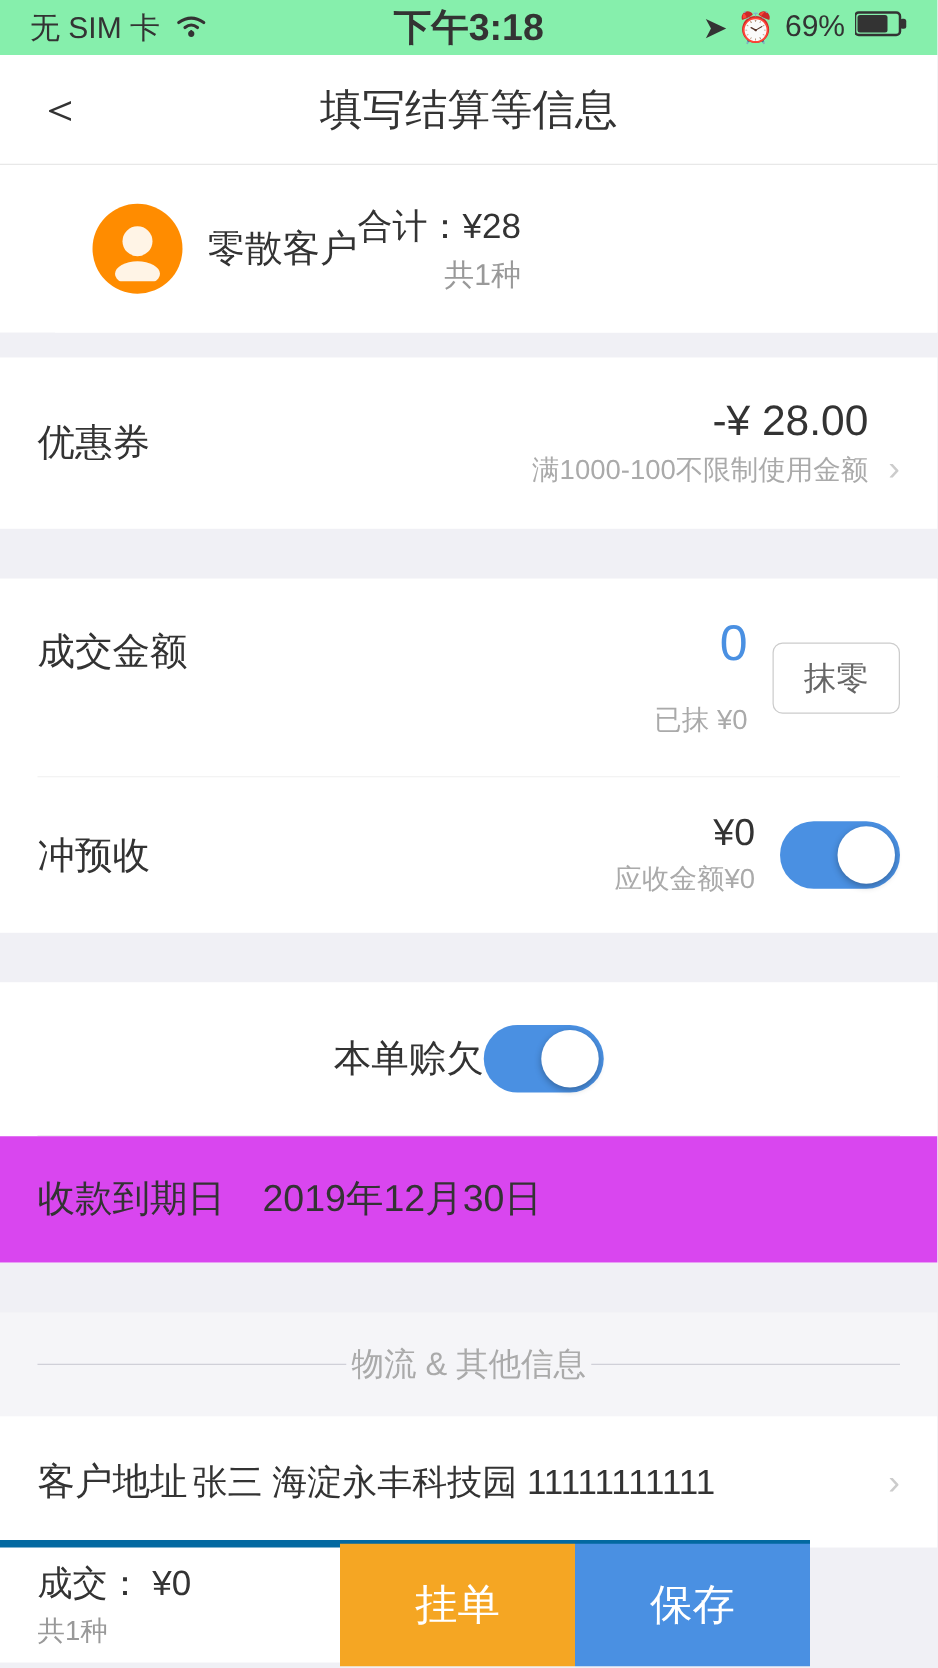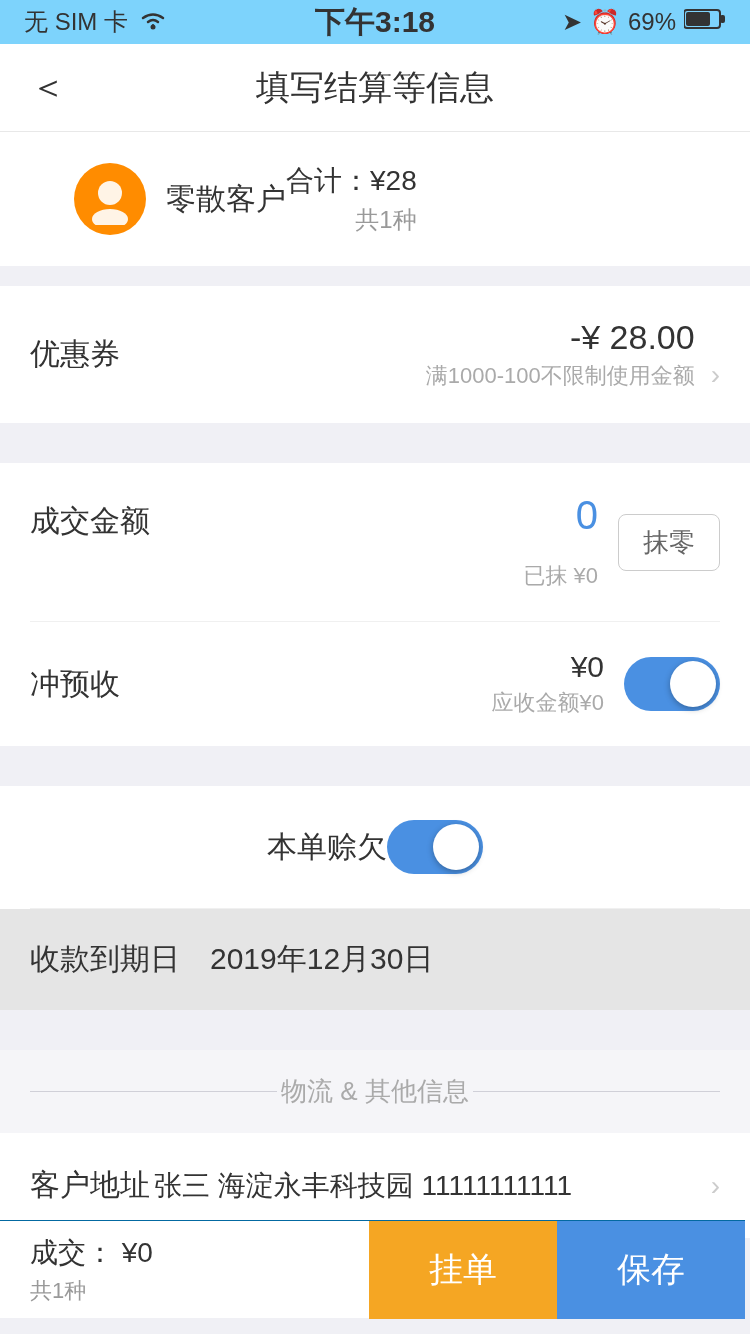--- a/index.html
+++ b/index.html
@@ -9,21 +9,21 @@
       min-height: 1334px;
       font-family: -apple-system, "PingFang SC", "Helvetica Neue", Arial, sans-serif;
       background: #f0f0f5;
       font-size: 28px;
       color: #333;
     }
 
     
     .status-bar {
       height: 44px;
-      background: #7dd3fc;
+      background: #86efac;
       display: flex;
       align-items: center;
       justify-content: space-between;
       padding: 0 24px;
       font-size: 24px;
       color: #333;
     }
     .status-left { display: flex; align-items: center; gap: 10px; }
     .status-center { font-size: 30px; font-weight: 600; position: absolute; left: 50%; transform: translateX(-50%); }
     .status-right { display: flex; align-items: center; gap: 8px; font-size: 24px; }
@@ -246,21 +246,21 @@
       justify-content: center;
       padding: 34px 40px;
     }
     .debt-label {
       font-size: 30px;
       color: #333;
     }
 
     
     .duedate-row {
-      background: #e5e5e5;
+      background: #d946ef;
       display: flex;
       align-items: center;
       padding: 30px 30px;
     }
     .duedate-label {
       font-size: 30px;
       color: #333;
       margin-right: 30px;
     }
     .duedate-value {
@@ -308,27 +308,27 @@
 
     
     .bottom-spacer {
       height: 200px;
       background: #f0f0f5;
     }
 
     
     .footer {
       position: fixed;
-      bottom: 16px;
-      width: 745px;
+      bottom: 4px;
+      width: 648px;
       height: 98px;
       background: #fff;
       display: flex;
       align-items: center;
-      border-top: 1px solid #0369a1;
+      border-top: 6px solid #0369a1;
     }
     .footer-info {
       flex: 1;
       padding: 0 30px;
     }
     .footer-deal {
       font-size: 28px;
       color: #333;
     }
     .footer-count {

